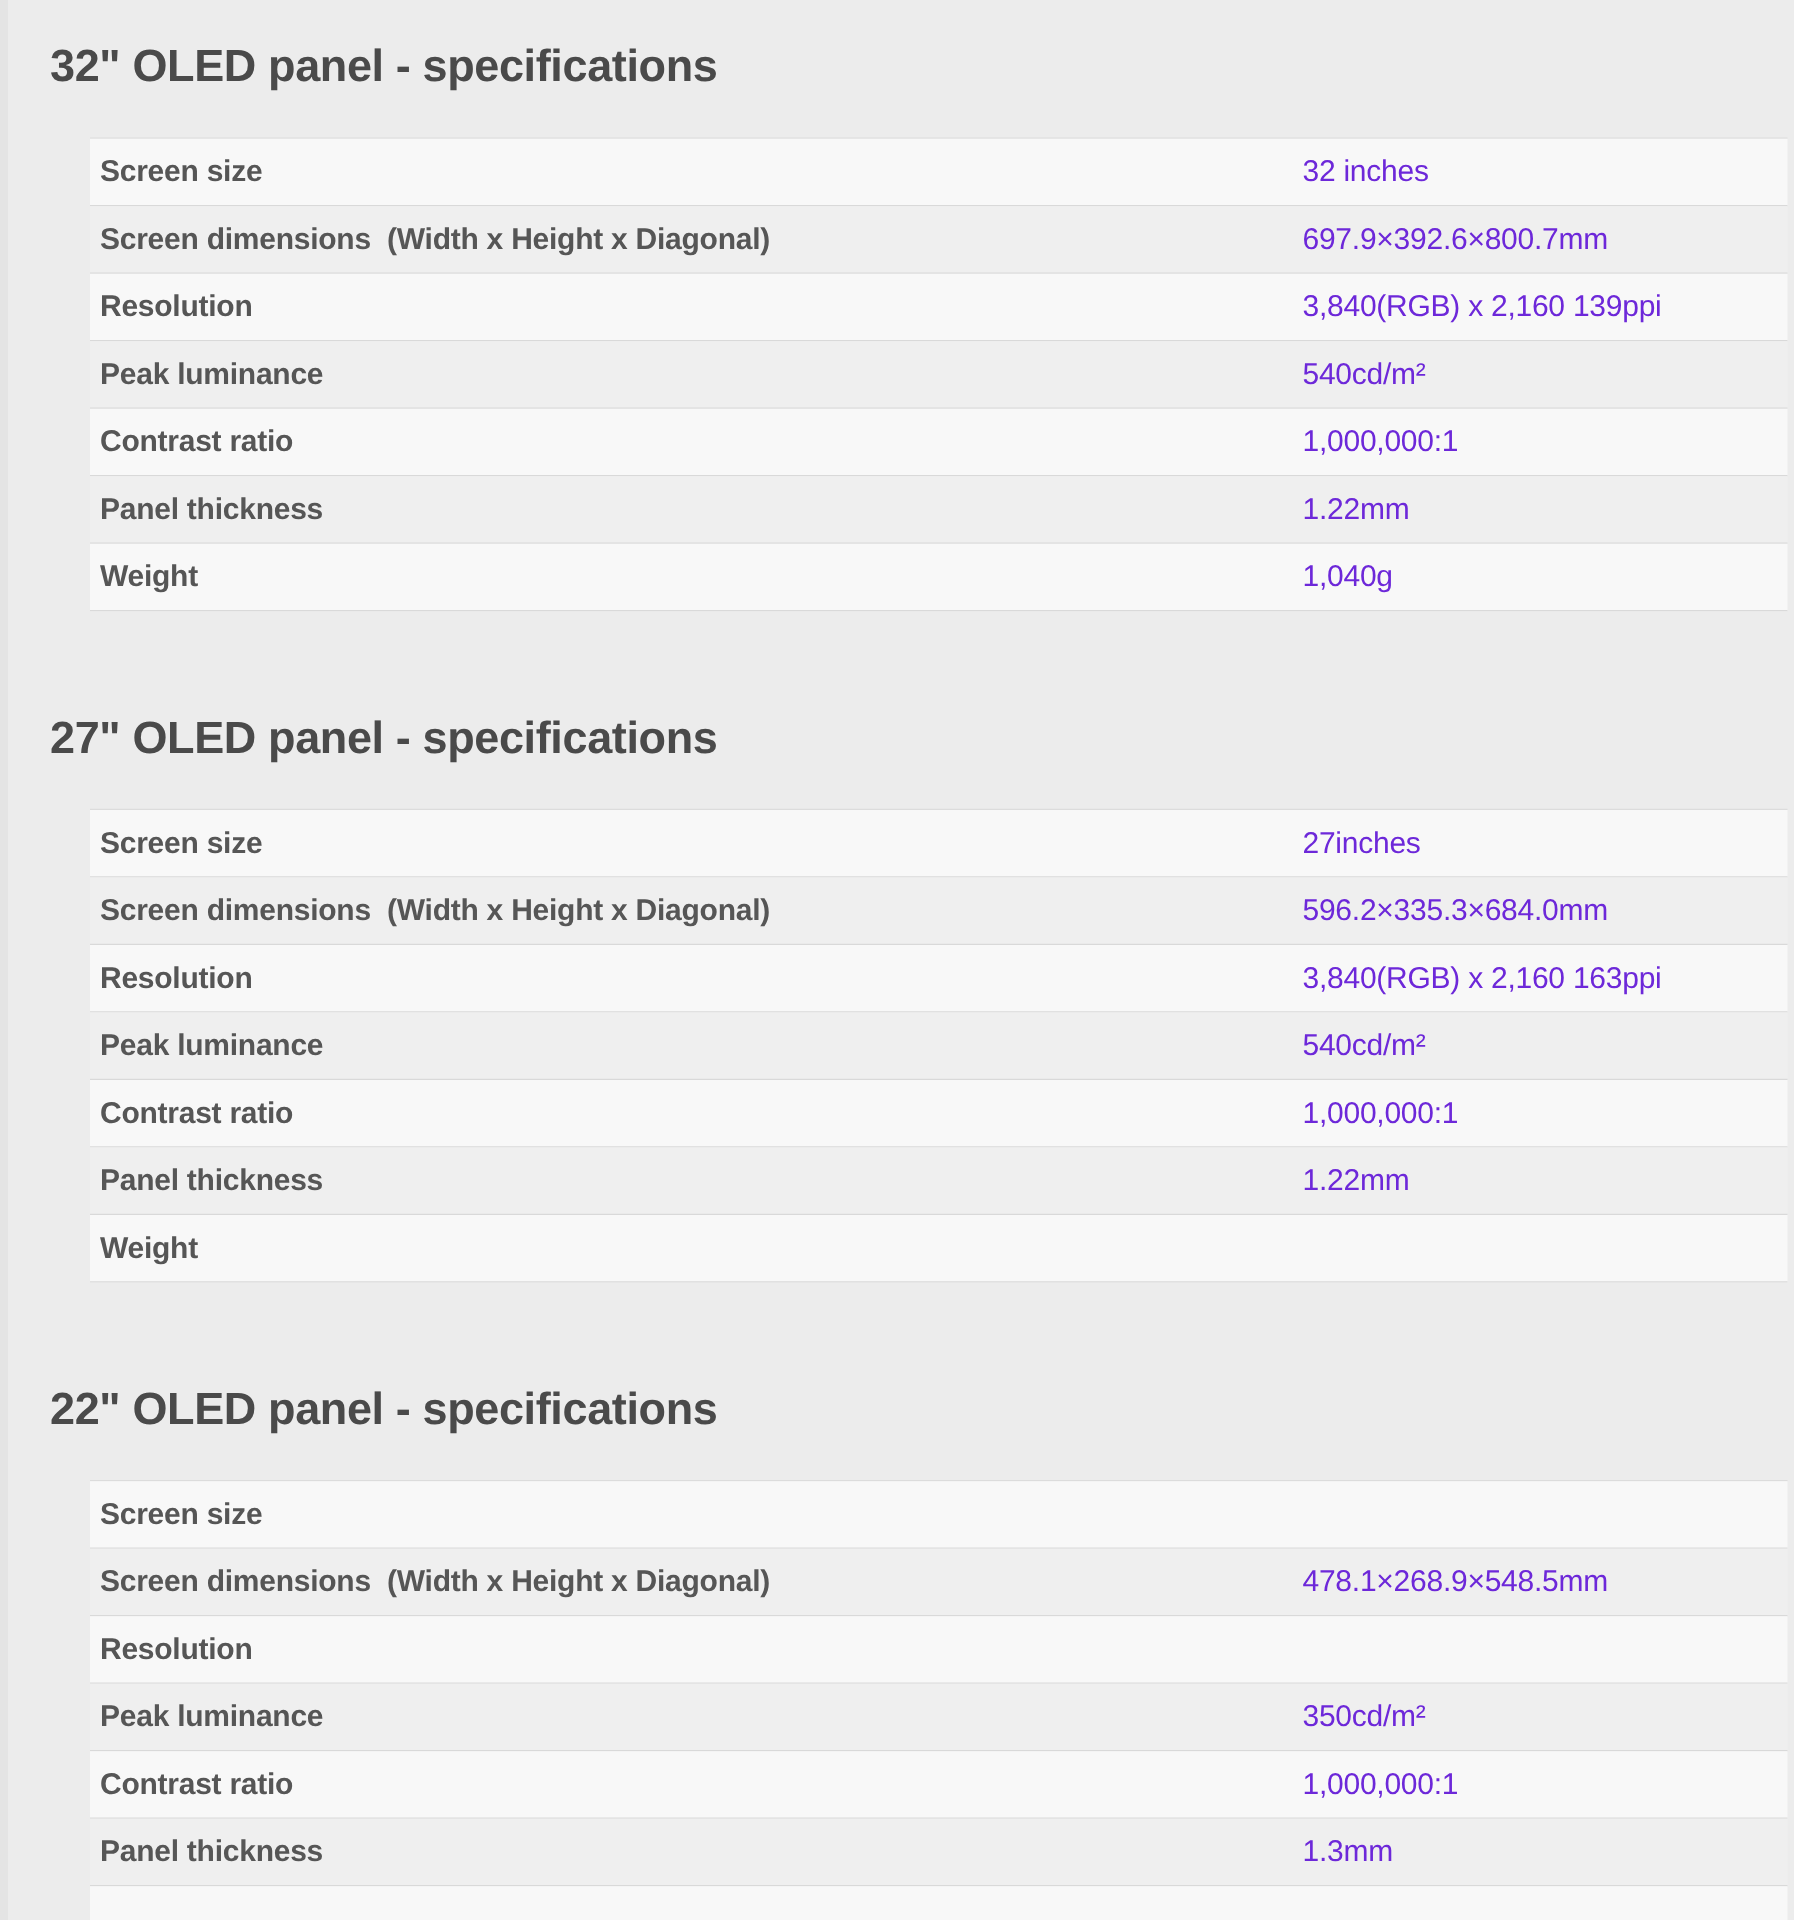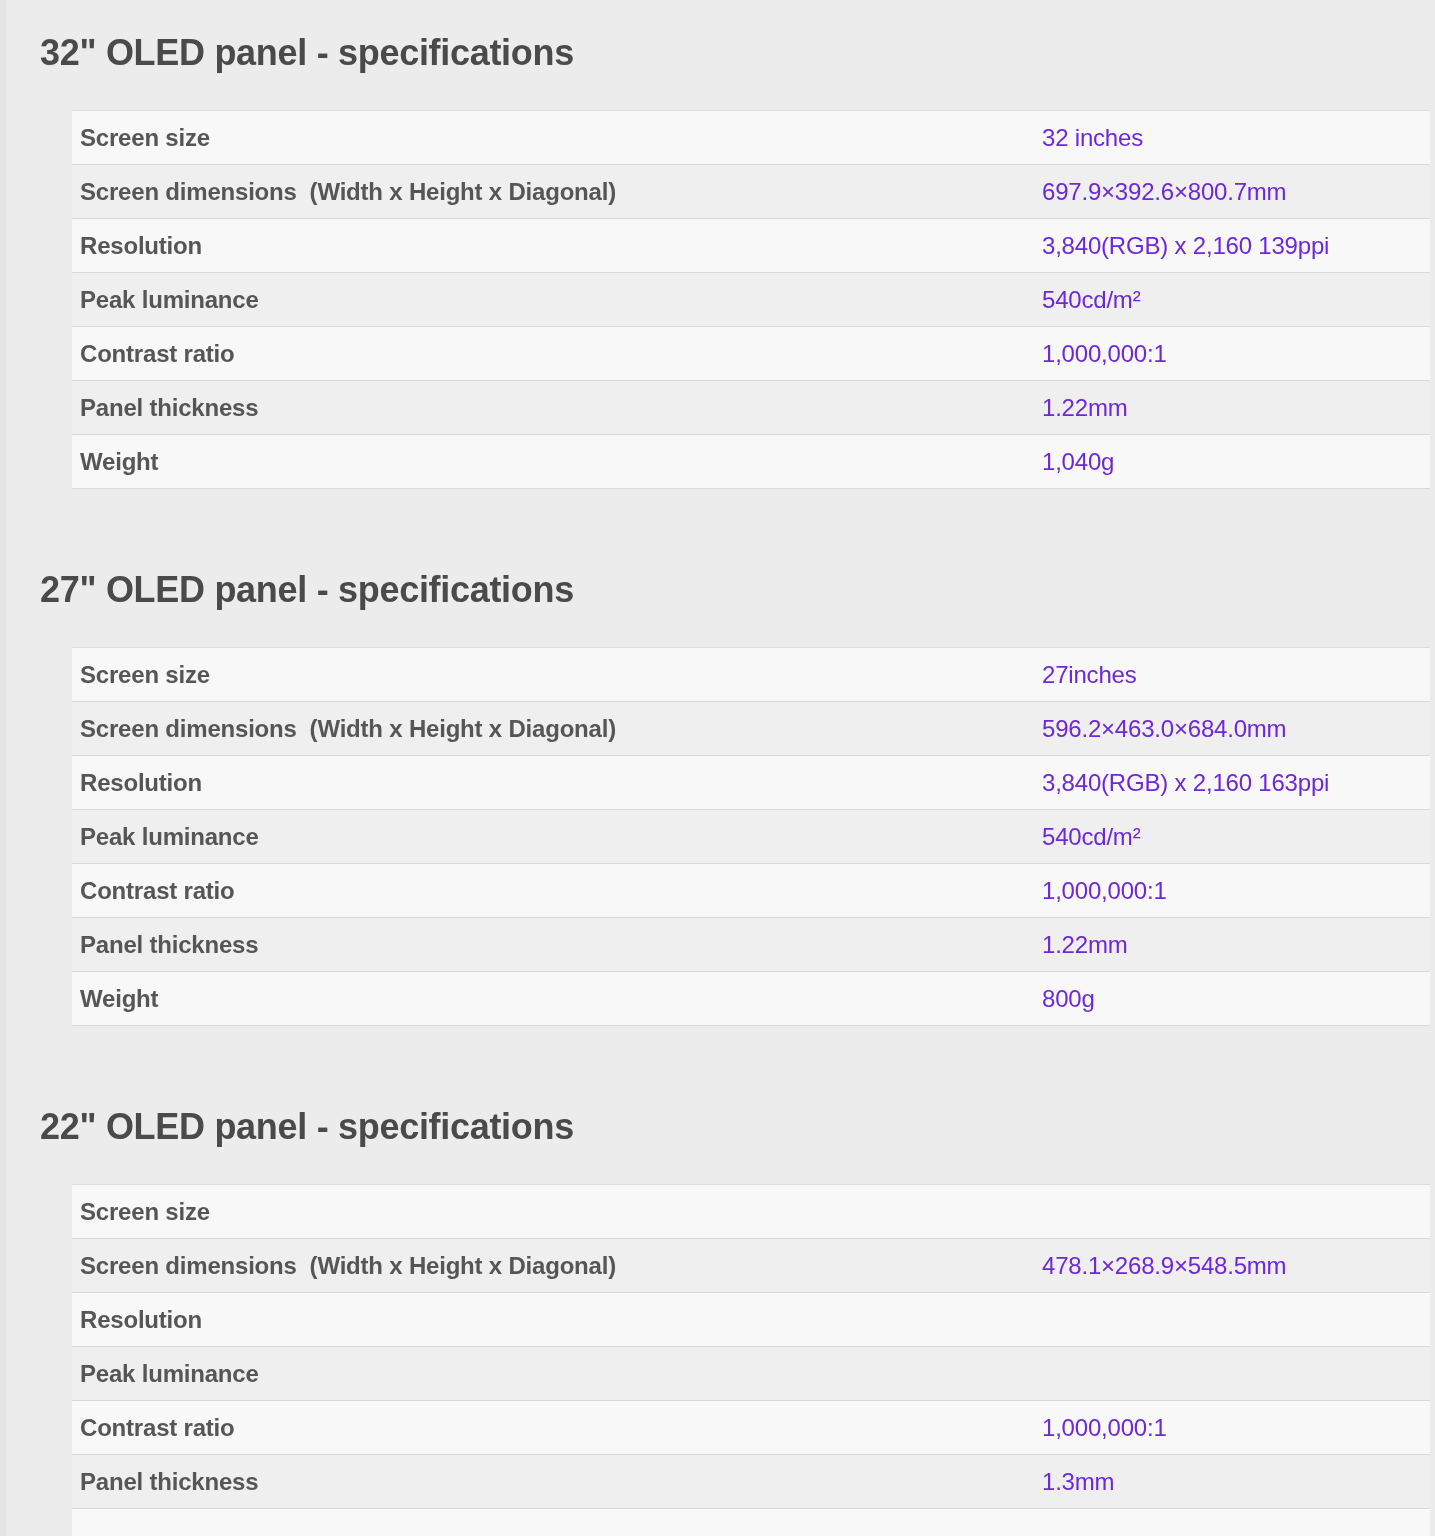--- a/index.html
+++ b/index.html
@@ -109,60 +109,60 @@
 
   <section class="spec-section">
     <h2 class="section-title">27" OLED panel - specifications</h2>
     <div class="spec-table">
       <div class="spec-row">
         <div class="spec-label">Screen size</div>
         <div class="spec-value">27inches</div>
       </div>
       <div class="spec-row">
         <div class="spec-label">Screen dimensions&nbsp; (Width x Height x Diagonal)</div>
-        <div class="spec-value">596.2×463.0×684.0mm</div>
+        <div class="spec-value">596.2×335.3×684.0mm</div>
       </div>
       <div class="spec-row">
         <div class="spec-label">Resolution</div>
         <div class="spec-value">3,840(RGB) x 2,160 163ppi</div>
       </div>
       <div class="spec-row">
         <div class="spec-label">Peak luminance</div>
         <div class="spec-value">540cd/m²</div>
       </div>
       <div class="spec-row">
         <div class="spec-label">Contrast ratio</div>
         <div class="spec-value">1,000,000:1</div>
       </div>
       <div class="spec-row">
         <div class="spec-label">Panel thickness</div>
         <div class="spec-value">1.22mm</div>
       </div>
       <div class="spec-row">
         <div class="spec-label">Weight</div>
-        <div class="spec-value">800g</div>
       </div>
     </div>
   </section>
 
   <section class="spec-section">
     <h2 class="section-title">22" OLED panel - specifications</h2>
     <div class="spec-table">
       <div class="spec-row">
         <div class="spec-label">Screen size</div>
       </div>
       <div class="spec-row">
         <div class="spec-label">Screen dimensions&nbsp; (Width x Height x Diagonal)</div>
         <div class="spec-value">478.1×268.9×548.5mm</div>
       </div>
       <div class="spec-row">
         <div class="spec-label">Resolution</div>
       </div>
       <div class="spec-row">
         <div class="spec-label">Peak luminance</div>
+        <div class="spec-value">350cd/m²</div>
       </div>
       <div class="spec-row">
         <div class="spec-label">Contrast ratio</div>
         <div class="spec-value">1,000,000:1</div>
       </div>
       <div class="spec-row">
         <div class="spec-label">Panel thickness</div>
         <div class="spec-value">1.3mm</div>
       </div>
       <div class="spec-row partial">

